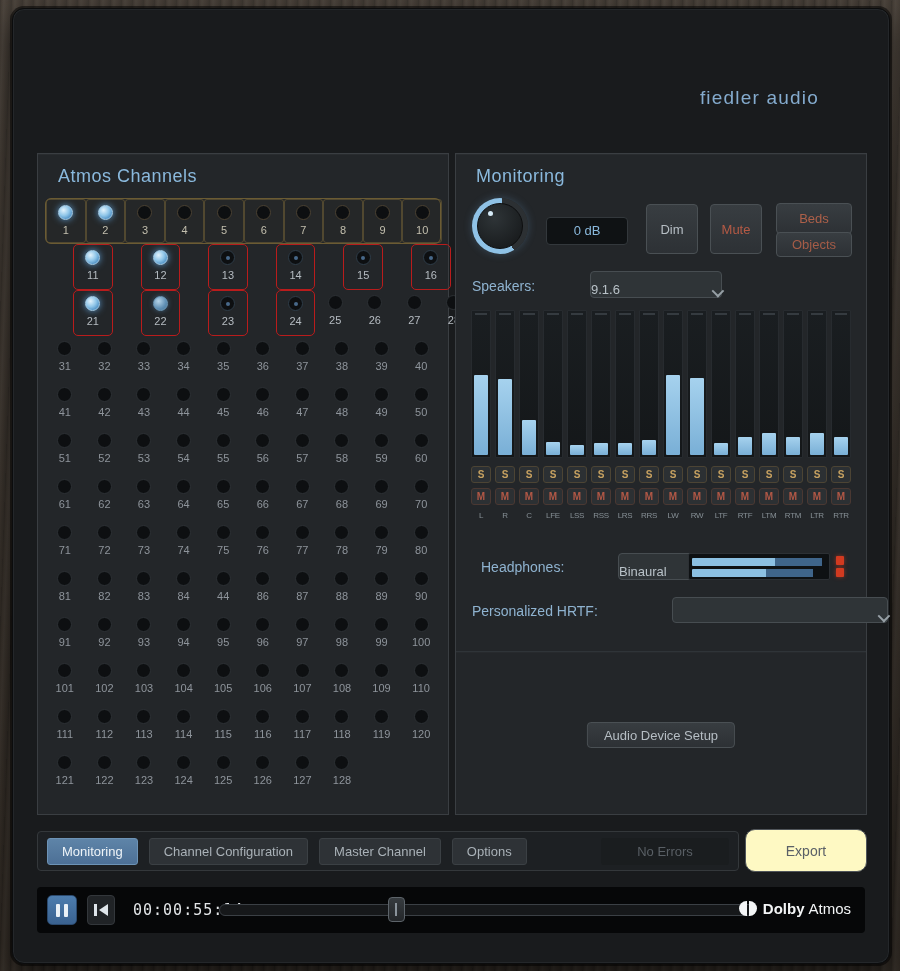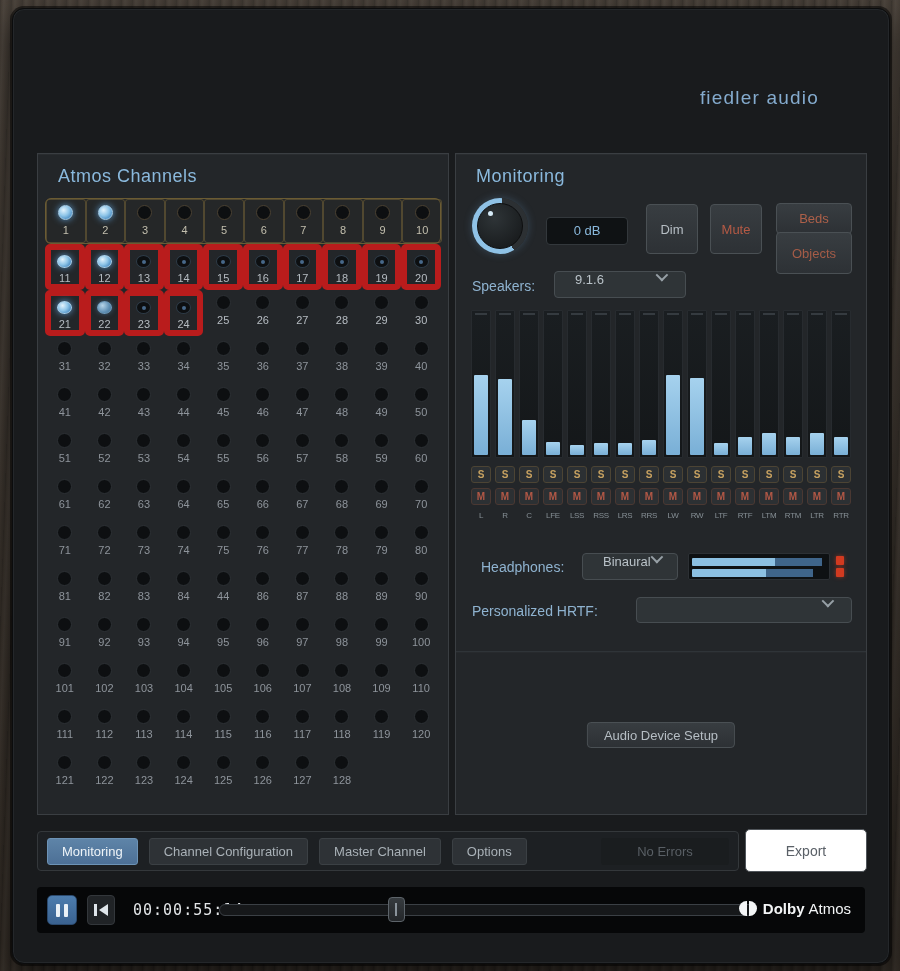--- a/index.html
+++ b/index.html
@@ -32,21 +32,21 @@
   .panel.right{left:442px;}
   .panel h2{position:absolute;left:20px;top:12px;margin:0;font-weight:normal;font-size:18px;
             color:#8ab9dd;letter-spacing:.5px;}
   
   .grid{position:absolute;left:7px;top:44px;width:396px;}
   .ch-row{display:flex;height:46px;box-sizing:border-box;}
   .bed-row{border:1px solid #6b5b33;border-radius:6px;background:rgba(90,72,32,.06);}
   .ch-cell{box-sizing:border-box;width:39.6px;flex:0 0 39.6px;display:flex;flex-direction:column;
            align-items:center;padding-top:5px;border-radius:4px;}
   .ch-cell.amber{border:1px solid rgba(118,101,54,.55);border-radius:3px;}
-  .ch-cell.bluebox{border:6px solid #b91c1c;border-radius:5px;}
+  .ch-cell.bluebox{border:1px solid #b91c1c;border-radius:5px;margin-left:28px;}
   .ch-led{width:15px;height:15px;border-radius:50%;box-sizing:border-box;position:relative;}
   .led-off{background:#0d0f11;border:1px solid #2c3034;}
   .amber .led-off{border-color:#4a4132;}
   .bluebox .led-off{border-color:#2e3c48;}
   .bluebox .led-off::after{content:"";position:absolute;left:50%;top:50%;width:4px;height:4px;
       margin:-2px 0 0 -2px;border-radius:50%;background:#47688a;}
   .led-on{background:radial-gradient(circle at 35% 32%, #e2f2fc, #90c6e9 45%, #4c8dc2 80%, #3a74a6);
           border:1px solid #a9d2ee;box-shadow:0 0 7px rgba(100,170,230,.85);}
   .led-mid{background:radial-gradient(circle at 35% 32%, #b6d4e8, #5f8fb4 60%, #45708f);
            border:1px solid #6f9cbd;box-shadow:0 0 5px rgba(90,150,200,.5);}
@@ -62,28 +62,28 @@
   .knob-face::after{content:"";position:absolute;left:10px;top:7px;width:5px;height:5px;
         border-radius:50%;background:#d6ebf8;}
   .dbbox{position:absolute;left:90px;top:63px;width:80px;height:26px;line-height:26px;text-align:center;
          background:#0f1214;border:1px solid #33383c;border-radius:4px;color:#8ab9dd;font-size:13px;}
   .btn{box-sizing:border-box;background:linear-gradient(180deg,#383d41,#2d3135);
        border:1px solid #4a5054;border-radius:4px;font-size:13px;color:#b6bec4;
        font-family:inherit;cursor:pointer;}
   .btn-dim{position:absolute;left:190px;top:50px;width:52px;height:50px;}
   .btn-mute{position:absolute;left:254px;top:50px;width:52px;height:50px;color:#b55a45;}
   .btn-beds{position:absolute;left:320px;top:49px;width:76px;height:31px;color:#ae6049;}
-  .btn-objects{position:absolute;left:320px;top:78px;width:76px;height:42px;color:#a55c47;}
+  .btn-objects{position:absolute;left:320px;top:78px;width:76px;height:25px;color:#a55c47;}
   .mlabel{position:absolute;font-size:14px;color:#8fb3d0;}
   .speakers-label{left:16px;top:124px;}
   .hp-label{left:16px;top:405px;margin-left:9px;}
   .hrtf-label{left:16px;top:449px;}
   .dropdown{position:absolute;box-sizing:border-box;background:#2f3437;border:1px solid #474d51;
-            border-radius:4px;display:flex;align-items:flex-start;padding:0 20px;font-size:13px;
-            color:#b9c2c8;cursor:pointer;}
+            border-radius:4px;display:flex;align-items:flex-end;padding:0 0;font-size:13px;
+            color:#b9c2c8;cursor:pointer;margin-left:36px;}
   .dd-speakers{left:98px;top:117px;width:132px;height:27px;}
   .dd-hp{left:126px;top:399px;width:96px;height:27px;}
   .dd-hrtf{left:180px;top:443px;width:216px;height:26px;}
   .chev{margin-left:auto;width:7px;height:7px;border-right:2px solid #97a0a6;border-bottom:2px solid #97a0a6;
         transform:rotate(45deg) translateY(-2px);flex:0 0 auto;}
   
   .meters{position:absolute;left:15px;top:156px;width:380px;}
   .mrow{display:flex;gap:4px;}
   .track{flex:0 0 20px;width:20px;height:148px;box-sizing:border-box;position:relative;border-radius:1px;
          background:linear-gradient(180deg,#1a1e21,#141719);border:1px solid #272b2f;}
@@ -111,22 +111,22 @@
   .ads-btn{position:absolute;left:50%;top:568px;transform:translateX(-50%);padding:6px 16px;height:26px;line-height:13px;}
   
   .tabstrip{position:absolute;left:24px;top:822px;width:702px;height:40px;box-sizing:border-box;
             background:#1d2023;border:1px solid #34383b;border-radius:4px;
             display:flex;align-items:center;padding:0 9px;gap:11px;}
   .tab{padding:5px 14px;border-radius:3px;background:#2e3236;border:1px solid #3b4044;
        color:#a9b1b7;font-size:13px;font-family:inherit;cursor:pointer;}
   .tab.active{background:linear-gradient(180deg,#5e84a8,#4d7096);border-color:#6d93b6;color:#eef4f8;}
   .noerrors{margin-left:auto;width:128px;text-align:center;color:#595f65;font-size:13px;
             background:#1a1d1f;border-radius:3px;padding:6px 0;}
-  .export{position:absolute;left:732px;top:820px;width:122px;height:43px;background:#ffffff;
-          border:1px solid #50555a;border-radius:5px;color:#5a6067;font-size:14px;font-family:inherit;cursor:pointer;}
+  .export{position:absolute;left:732px;top:820px;width:122px;height:43px;background:#fef9c3;
+          border:1px solid #50555a;border-radius:10px;color:#5a6067;font-size:14px;font-family:inherit;cursor:pointer;}
   
   .transport{position:absolute;left:24px;top:878px;width:828px;height:46px;background:#060708;border-radius:4px;}
   .play-btn{position:absolute;left:10px;top:8px;width:30px;height:30px;border-radius:5px;box-sizing:border-box;
             background:linear-gradient(180deg,#4d7dae,#3a6290);border:1px solid #2b4a6e;
             display:flex;align-items:center;justify-content:center;gap:4px;cursor:pointer;}
   .pbar{width:4px;height:13px;background:#eaf1f7;border-radius:1px;}
   .skip-btn{position:absolute;left:50px;top:8px;width:28px;height:30px;border-radius:4px;box-sizing:border-box;
             background:#202326;border:1px solid #33373b;display:flex;align-items:center;justify-content:center;cursor:pointer;}
   .skip-bar{width:3px;height:12px;background:#dfe5ea;margin-right:2px;}
   .skip-tri{width:0;height:0;border-top:6px solid transparent;border-bottom:6px solid transparent;

